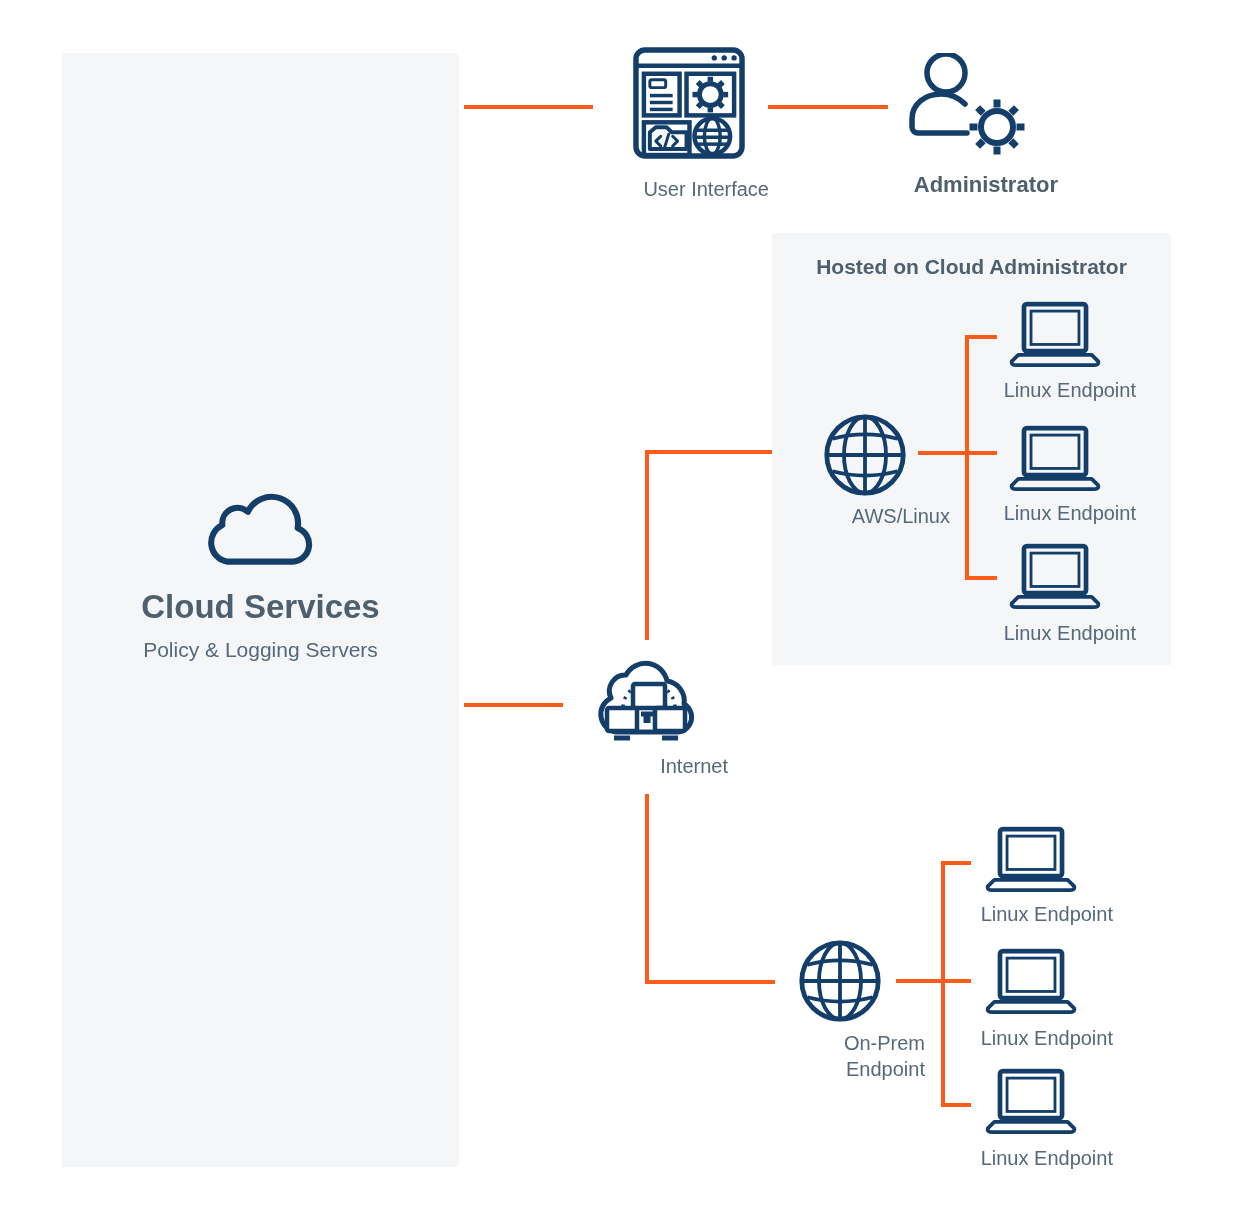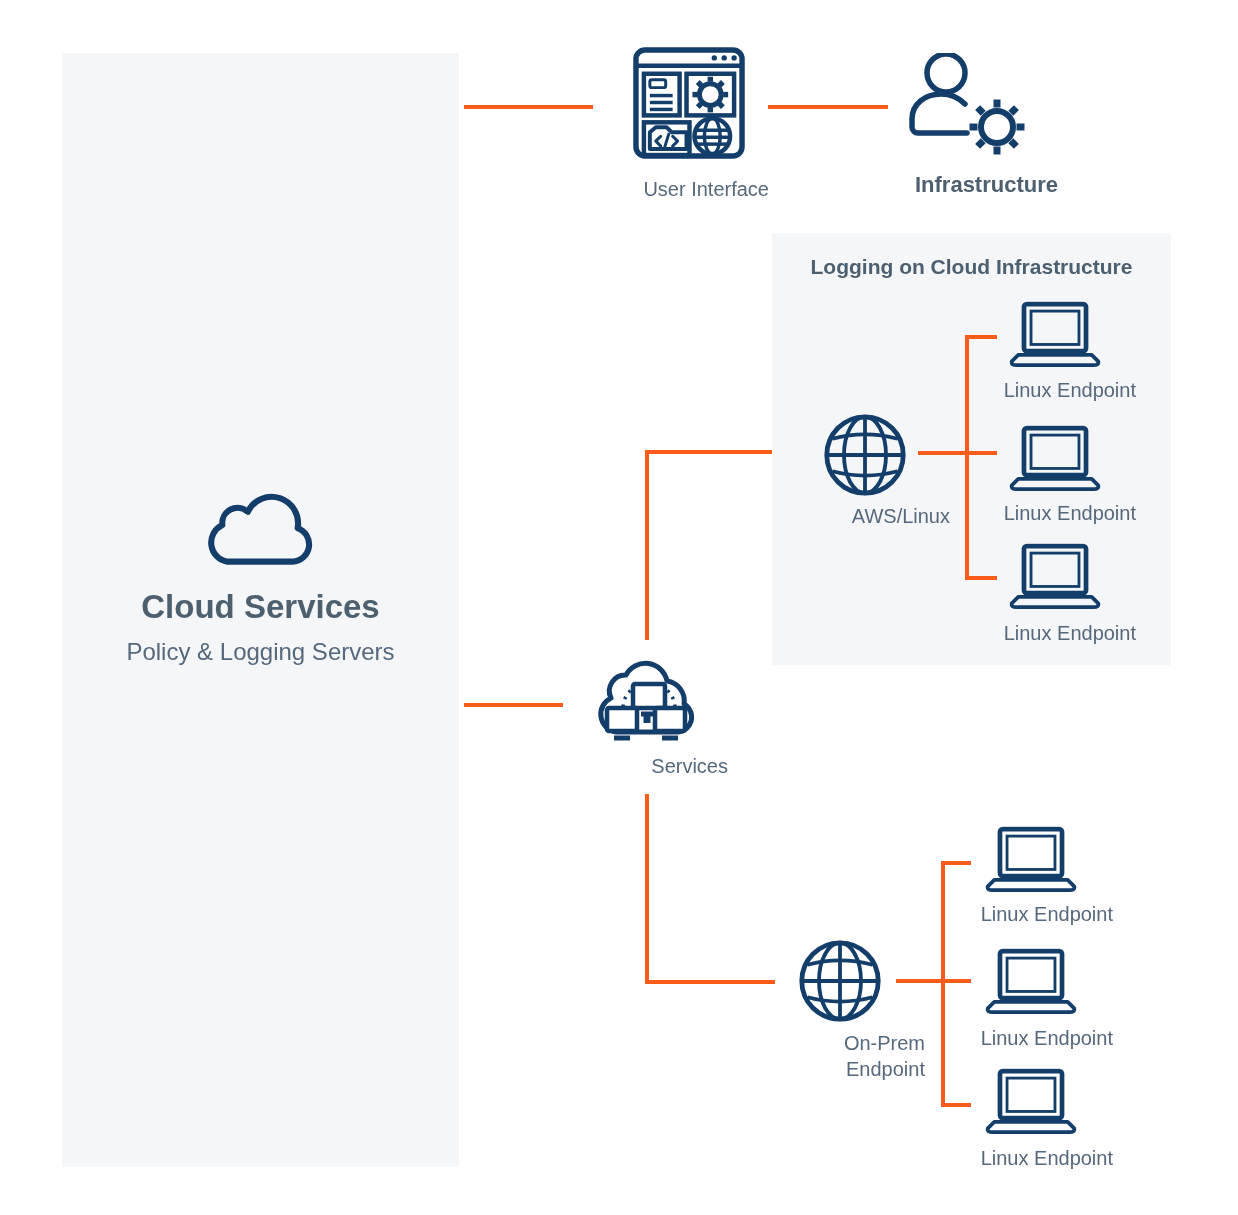--- a/index.html
+++ b/index.html
@@ -11,21 +11,21 @@
   }
   *{margin:0;padding:0;box-sizing:border-box;}
   html,body{background:#ffffff;}
   body{font-family:"Liberation Sans", sans-serif;}
   .stage{position:relative;width:1238px;height:1215px;background:#ffffff;overflow:hidden;}
   .panel{position:absolute;background:var(--panel);}
   .hline,.vline{position:absolute;background:var(--orange);}
   .label{position:absolute;color:var(--label);font-size:20px;text-align:right;line-height:1.3;}
   .label.bold{font-weight:bold;color:var(--heading);}
   .big-title{position:absolute;font-weight:bold;font-size:33px;color:var(--heading);text-align:center;}
-  .subtitle{position:absolute;font-size:24px;color:var(--label);text-align:center;}
+  .subtitle{position:absolute;font-size:21px;color:var(--label);text-align:center;}
   .box-head{position:absolute;font-weight:bold;font-size:21px;color:var(--heading);text-align:center;width:100%;}
   svg.icon{position:absolute;color:var(--navy);}
   svg .st{fill:none;stroke:currentColor;}
 </style>
 </head>
 <body>
 
 <svg width="0" height="0" style="position:absolute" aria-hidden="true">
   <defs>
     <symbol id="sym-laptop" viewBox="0 0 100 74">
@@ -112,24 +112,24 @@
           <line x1="69.5" y1="74" x2="61.5" y2="74"></line>
         <line x1="89" y1="54.5" x2="89" y2="46.5"></line>
           <line x1="89" y1="93.5" x2="89" y2="101.5"></line>
         <line x1="102.8" y1="60.2" x2="108.4" y2="54.6"></line>
           <line x1="102.8" y1="87.8" x2="108.4" y2="93.4"></line>
         <line x1="75.2" y1="60.2" x2="69.6" y2="54.6"></line>
           <line x1="75.2" y1="87.8" x2="69.6" y2="93.4"></line>
       </g>
     </g>
   </svg>
-  <div class="label bold" style="left:878px;top:171px;width:180px;font-size:22px;">Infrastructure</div>
+  <div class="label bold" style="left:878px;top:171px;width:180px;font-size:22px;">Administrator</div>
 
   <div class="panel" style="left:772px;top:233px;width:399px;height:432px;">
-    <div class="box-head" style="top:22px;">Logging on Cloud Infrastructure</div>
+    <div class="box-head" style="top:22px;">Hosted on Cloud Administrator</div>
 
     <svg class="icon" style="left:50px;top:179px;" width="86" height="86" viewBox="0 0 90 90">
       <use href="#sym-globe"></use>
     </svg>
     <div class="label" style="left:8px;top:270px;width:170px;">AWS/Linux</div>
 
     <div>
       <svg class="icon" style="left:236px;top:68px;" width="94" height="70" viewBox="0 0 100 74">
           <use href="#sym-laptop"></use>
         </svg>
@@ -156,21 +156,21 @@
     <g>
       <rect x="43" y="34" width="32" height="24" rx="2" fill="#ffffff" stroke="currentColor" stroke-width="4.5"></rect>
       <line class="st" x1="51" y1="64" x2="67" y2="64" stroke-width="5"></line>
       <rect x="17" y="58" width="30" height="23" rx="2" fill="#ffffff" stroke="currentColor" stroke-width="4.5"></rect>
       <line class="st" x1="24" y1="88" x2="40" y2="88" stroke-width="5"></line>
       <rect x="65" y="58" width="30" height="23" rx="2" fill="#ffffff" stroke="currentColor" stroke-width="4.5"></rect>
       <line class="st" x1="72" y1="88" x2="88" y2="88" stroke-width="5"></line>
       <rect x="53.5" y="66" width="7" height="7" fill="currentColor"></rect>
     </g>
   </svg>
-  <div class="label" style="left:568px;top:753px;width:160px;">Services</div>
+  <div class="label" style="left:568px;top:753px;width:160px;">Internet</div>
 
   <svg class="icon" style="left:797px;top:938px;" width="86" height="86" viewBox="0 0 90 90">
     <use href="#sym-globe"></use>
   </svg>
   <div class="label" style="left:755px;top:1030px;width:170px;">
     <span>On-Prem</span><br>
     <span>Endpoint</span>
   </div>
 
   <div>

